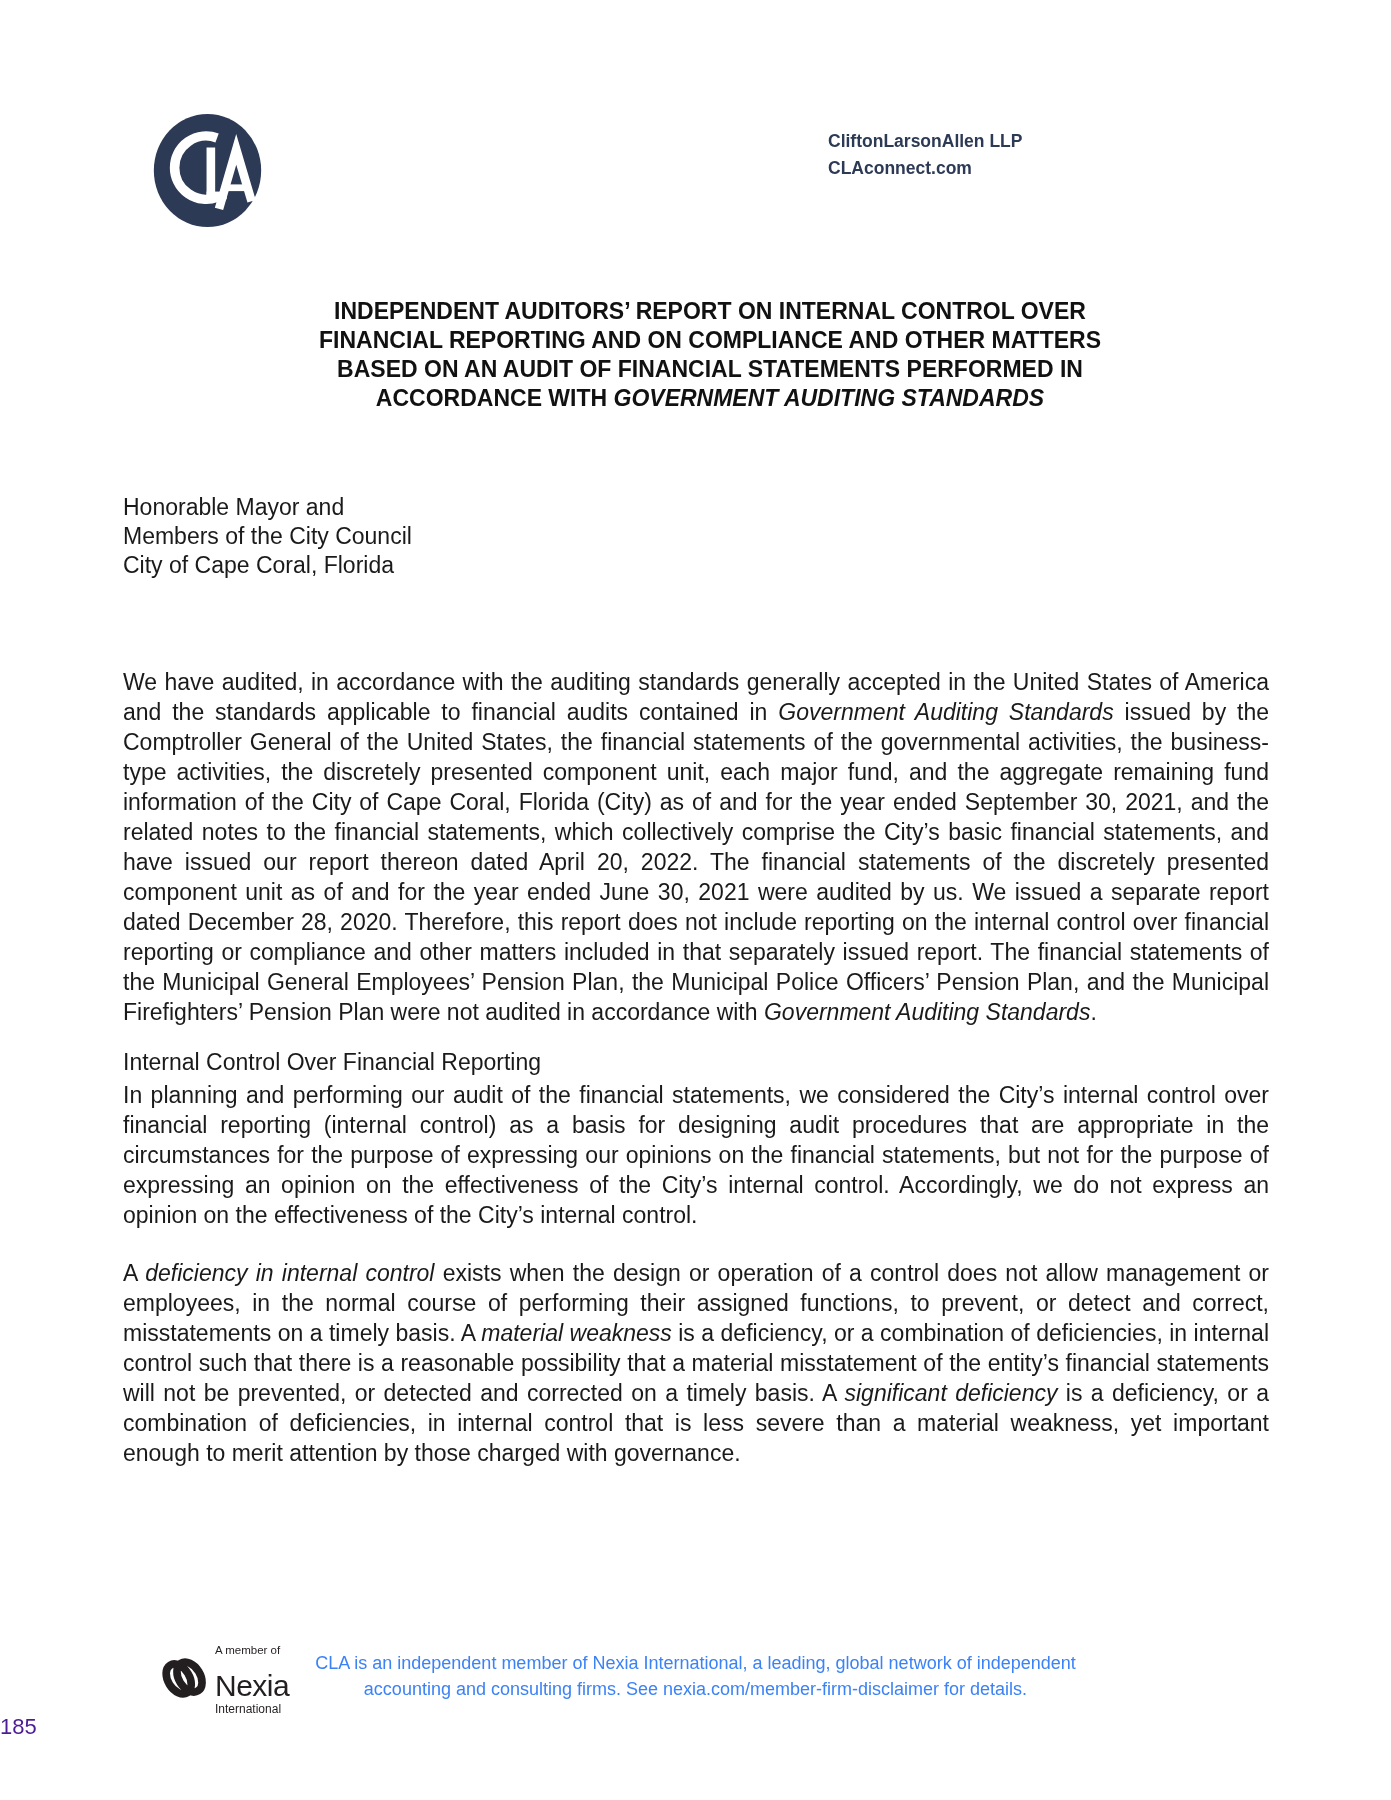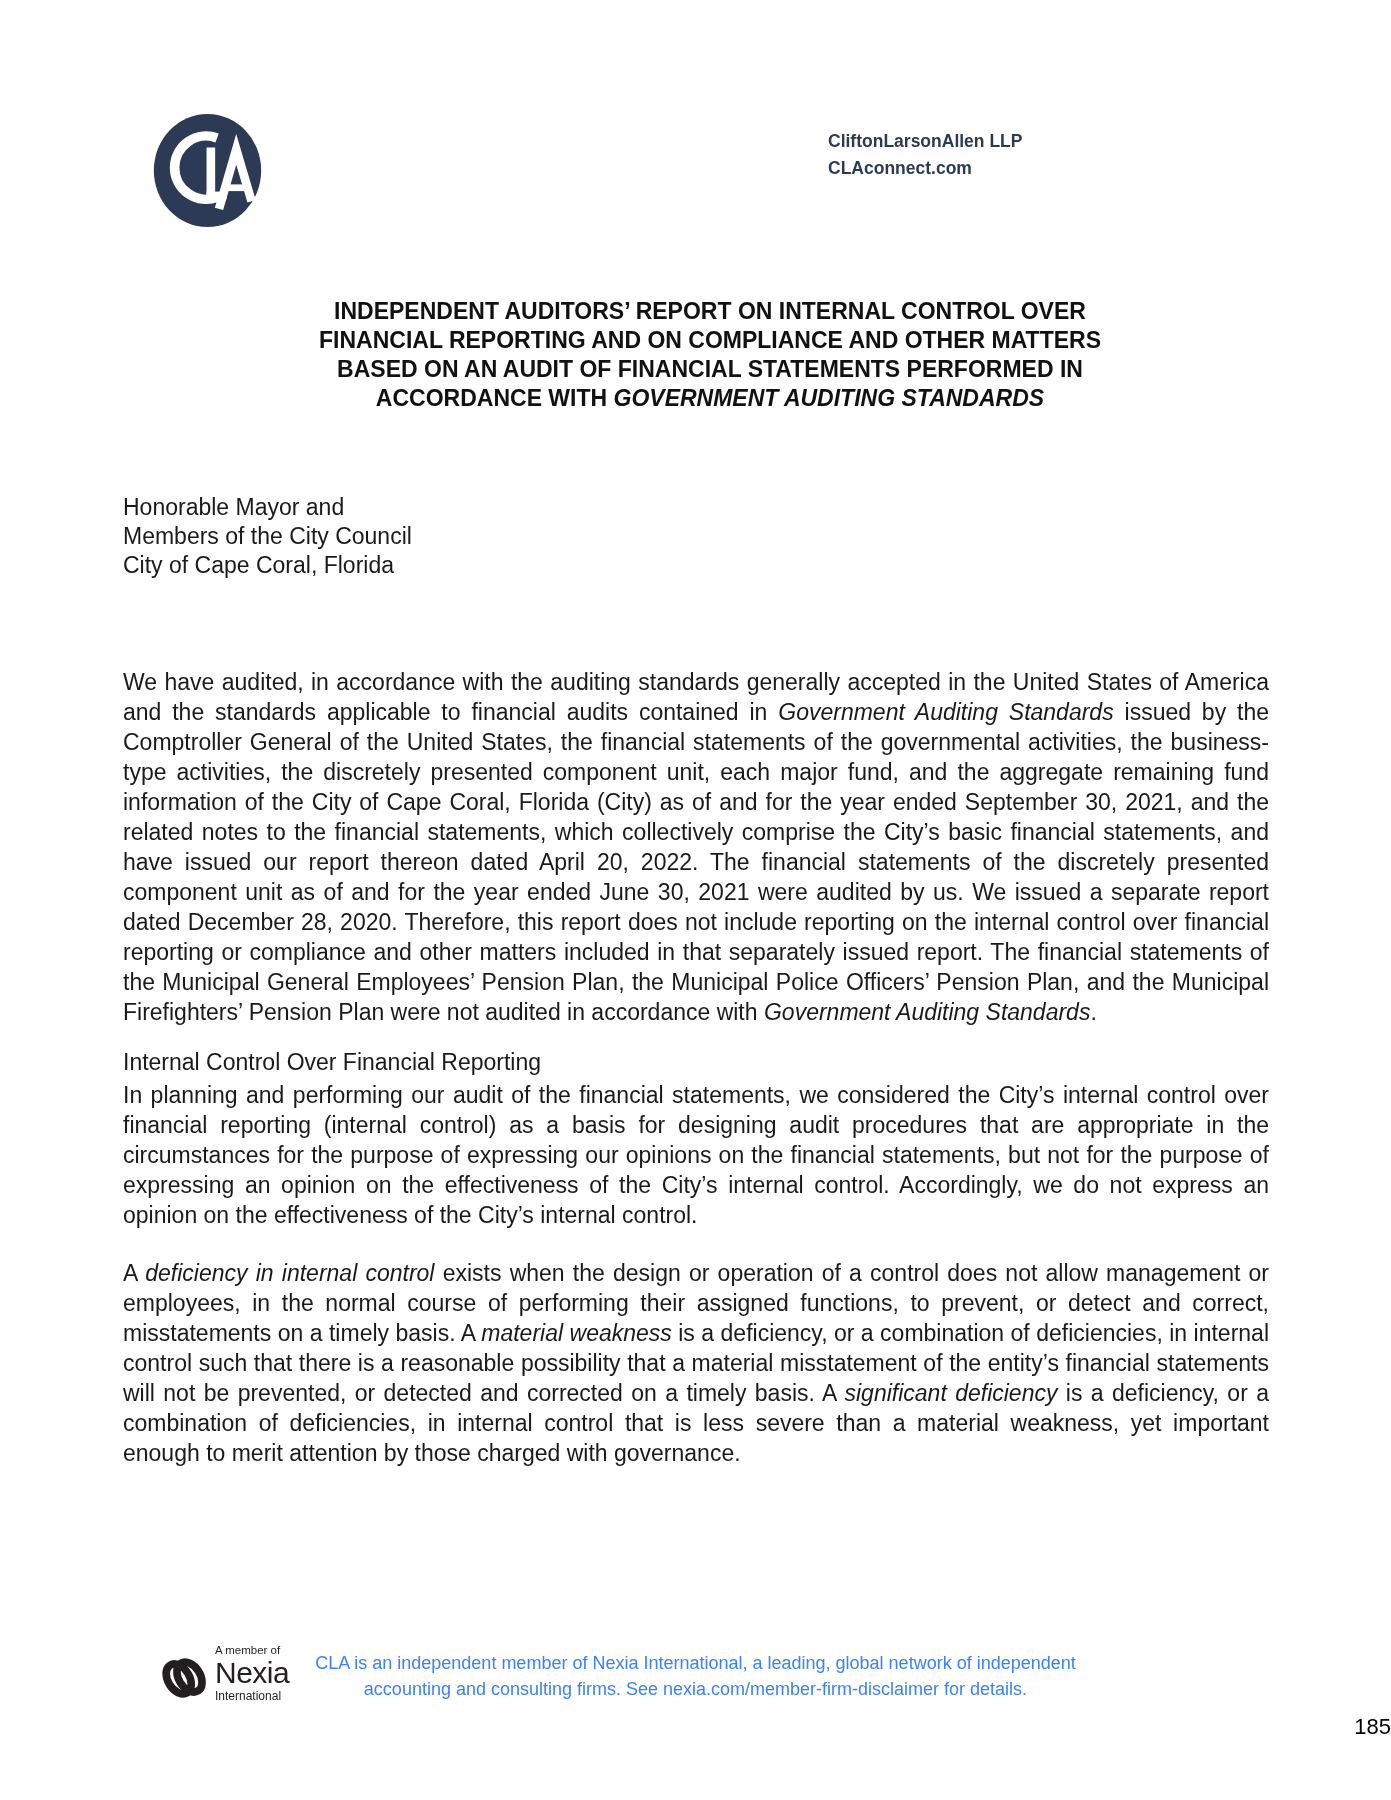--- a/index.html
+++ b/index.html
@@ -83,44 +83,43 @@
   .nexia-logo {
     position: absolute;
     left: 158px;
     top: 1645px;
     display: flex;
     align-items: flex-start;
     color: #231f20;
   }
   .nexia-icon { width: 54px; height: 54px; margin-top: 6px; }
   .nexia-text { margin-left: 3px; line-height: 1; }
-  .nexia-member { font-size: 11.5px; margin-bottom: 1px; }
+  .nexia-member { font-size: 11.5px; margin-bottom: 14px; }
   .nexia-name { font-size: 30px; font-weight: normal; letter-spacing: -0.5px; }
   .nexia-intl { font-size: 12px; margin-top: 2px; }
 
   .disclaimer {
     position: absolute;
     left: 50%;
     transform: translateX(-50%);
     top: 1650px;
     width: 820px;
     text-align: center;
     color: #3b82f6;
     font-size: 18px;
     line-height: 26px;
   }
   .page-number {
     position: absolute;
     left: 0;
     right: 0;
     top: 1714px;
-    text-align: right;
+    text-align: left;
     font-size: 22px;
-    color: #000000;
-    margin-left: 20px;
+    color: #4c1d95;
   }
 </style>
 </head>
 <body>
 
 <div class="page">
 
   <div class="cla-logo">
     <svg viewBox="0 0 120 120" width="115" height="115">
       <ellipse cx="60" cy="60" rx="56" ry="59" fill="#2d3a55"></ellipse>

